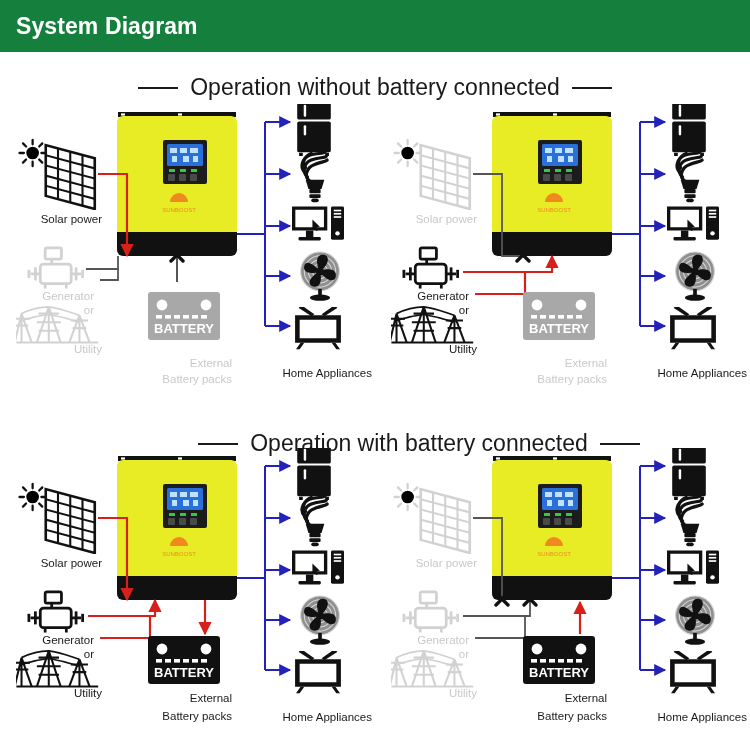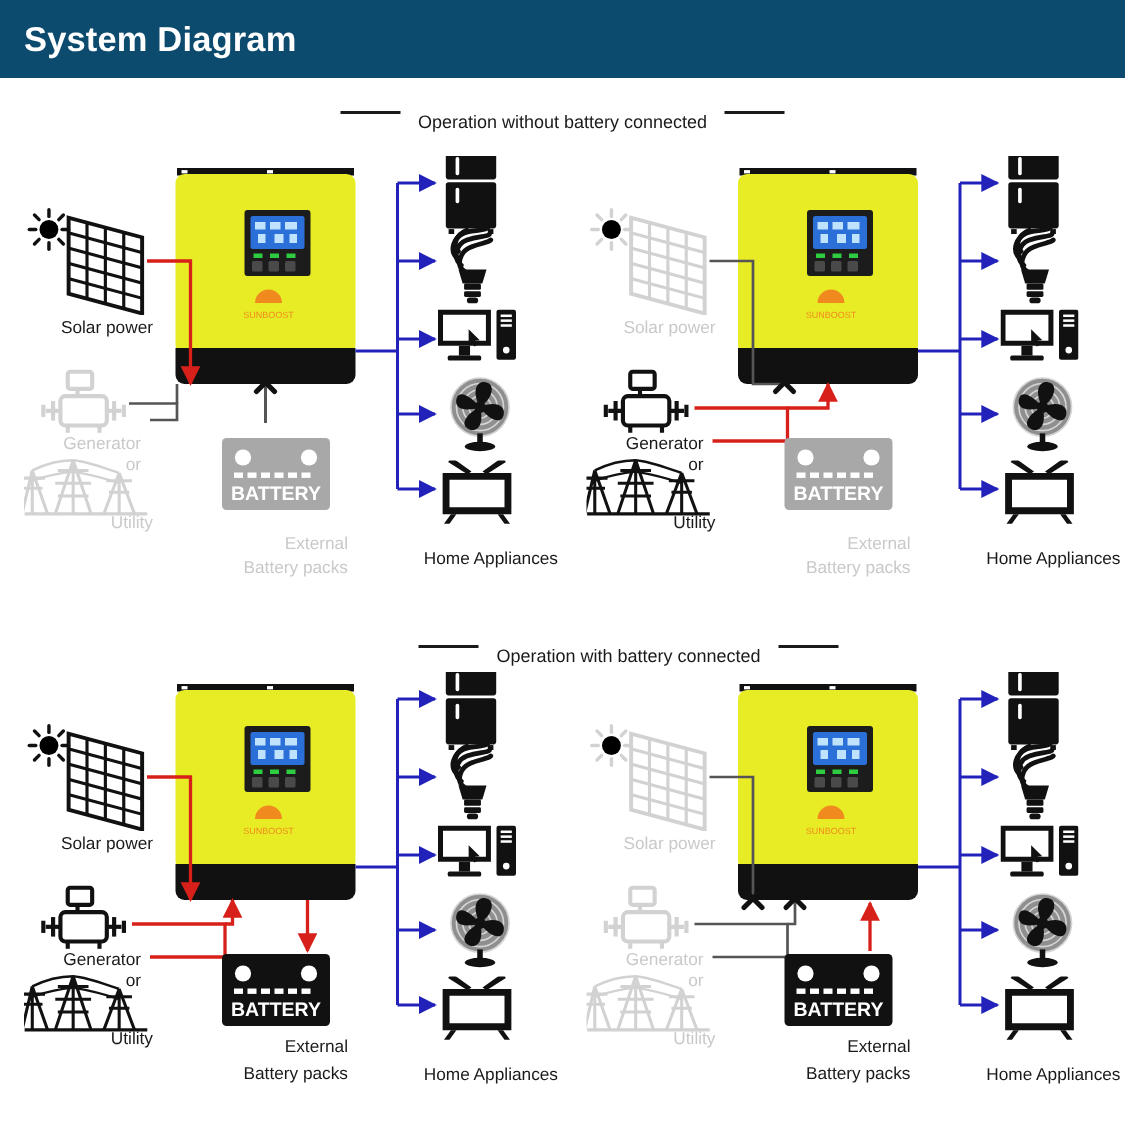--- a/index.html
+++ b/index.html
@@ -8,38 +8,38 @@
     background: #ffffff;
     font-family: "Liberation Sans", sans-serif;
     overflow: hidden;
     position: relative;
   }
 
   
   .header {
     position: absolute; left: 0; top: 0;
     width: 750px; height: 52px;
-    background: #0c4a6e;
+    background: #15803d;
     display: flex; align-items: center;
   }
   .header-title {
     color: #ffffff;
     font-size: 23px;
     font-weight: bold;
     padding-left: 16px;
     letter-spacing: .1px;
   }
 
   
   .section-title {
     position: absolute;
     left: 0; width: 750px;
-    display: flex; justify-content: center;
+    display: flex; align-items: center; justify-content: center;
     gap: 12px;
-    font-size: 12px;
+    font-size: 23px;
     color: #1a1a1a;
   }
   .section-title .rule {
     display: block; width: 40px; height: 2px; background: #1a1a1a;
   }
   #sec-top  { top: 74px; }
   #sec-bot  { top: 430px; margin-left: 44px; }
 
   
   .quad { position: absolute; width: 375px; height: 300px; }

